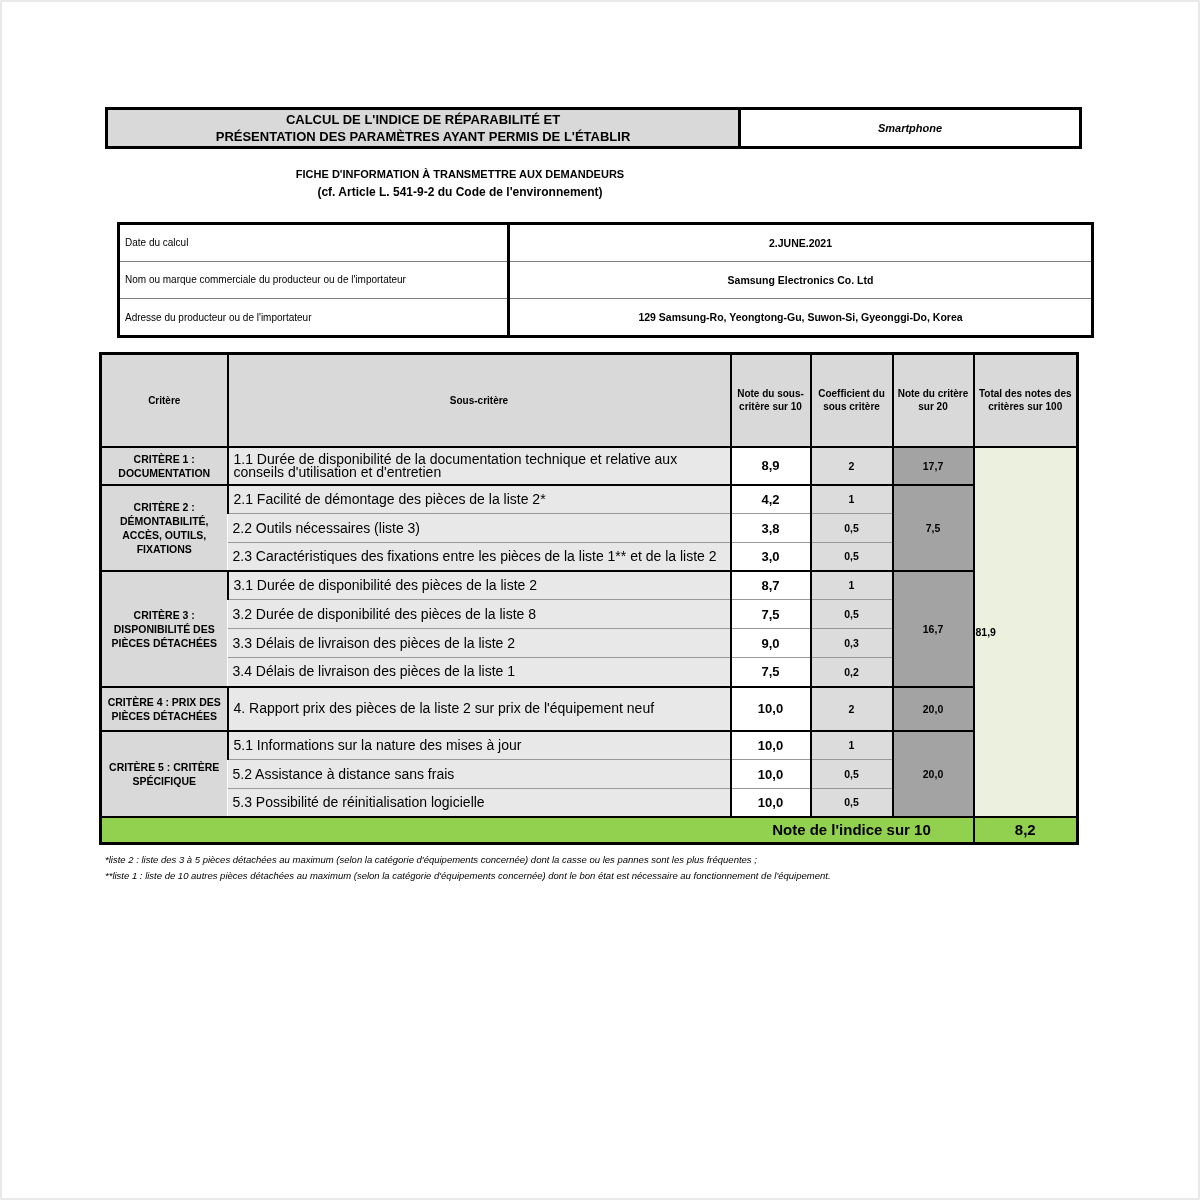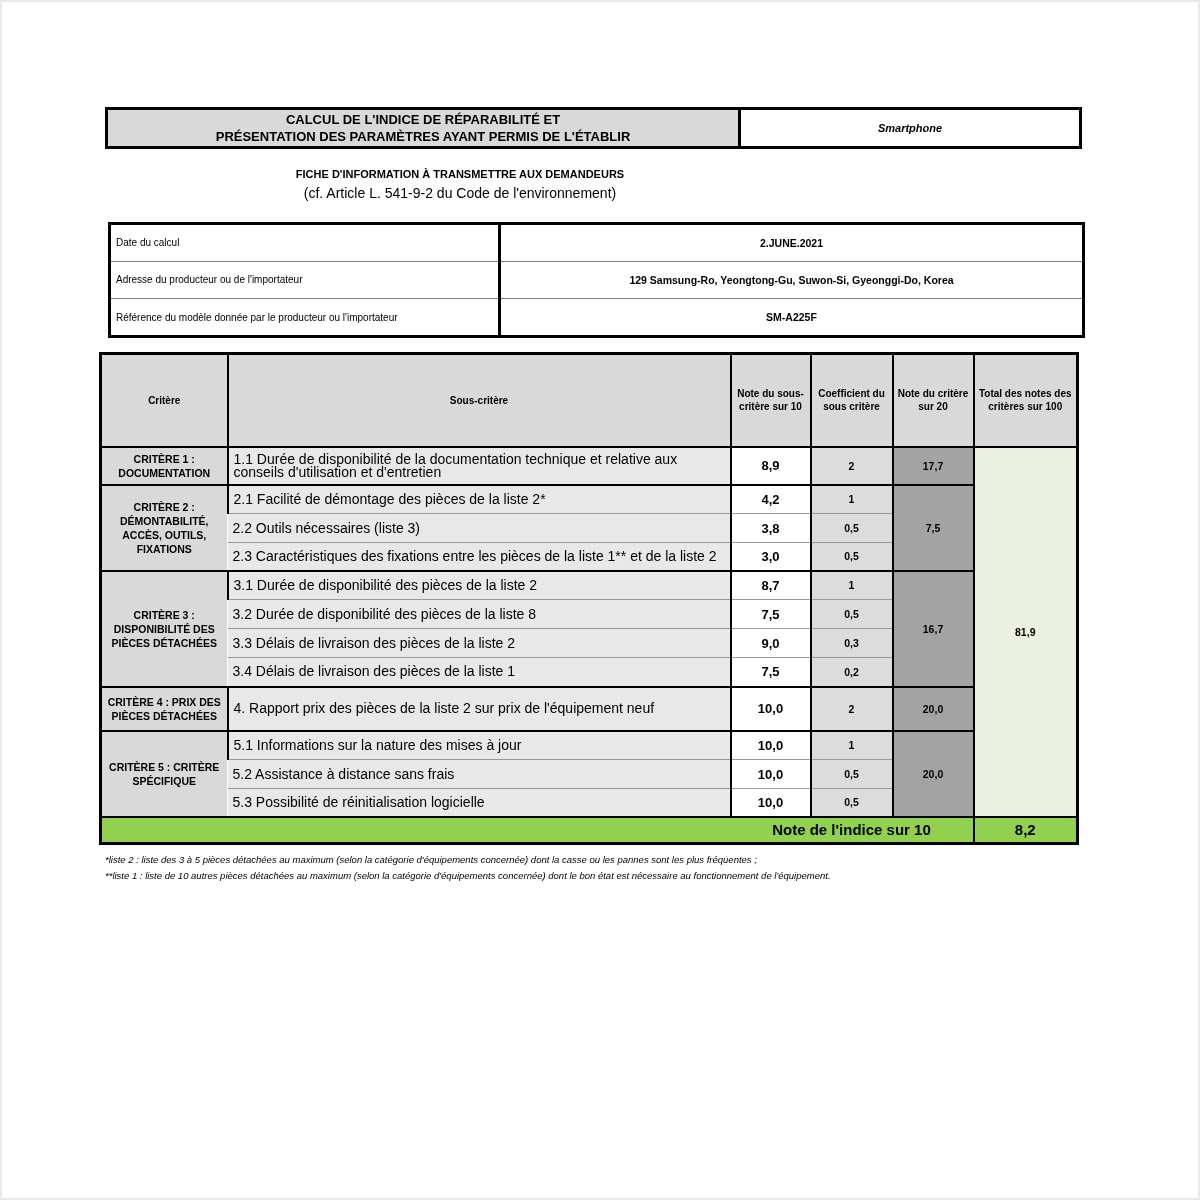--- a/index.html
+++ b/index.html
@@ -13,24 +13,24 @@
   .title-table { position:absolute; left:105px; top:107px; width:977px; height:42px;
     border:3px solid #000; display:flex; box-sizing:border-box; }
   .title-left { width:630px; background:#d9d9d9; border-right:3px solid #000;
     display:flex; flex-direction:column; justify-content:center; align-items:center;
     font-weight:700; font-size:13px; line-height:17px; text-align:center; }
   .title-right { flex:1; background:#fff; display:flex; justify-content:center; align-items:center;
     font-weight:700; font-style:italic; font-size:11px; }
 
   .subtitle-wrap { position:absolute; left:105px; top:168px; width:710px; text-align:center; }
   .subtitle1 { font-weight:700; font-size:11px; }
-  .subtitle2 { font-weight:400; font-size:14px; margin-top:5px; }
-
-  
-  .info-table { position:absolute; left:108px; top:222px; width:977px; height:116px;
+  .subtitle2 { font-weight:700; font-size:12px; margin-top:5px; }
+
+  
+  .info-table { position:absolute; left:117px; top:222px; width:977px; height:116px;
     border-collapse:collapse; table-layout:fixed; border:3px solid #000; }
   .info-table td { box-sizing:border-box; vertical-align:middle; }
   .info-table tr { height:29px; }
   .info-table tr + tr td { border-top:1px solid #808080; }
   .info-label { width:390px; border-right:3px solid #000; font-size:10px; padding:2px 5px;
     vertical-align:bottom; }
   .info-value { text-align:center; font-weight:700; font-size:10.5px; }
 
   
   .main-table { position:absolute; left:99px; top:352px; width:977px;
@@ -43,21 +43,21 @@
   tr.hdr { height:93px; }
   tr.gs td { border-top:2px solid #000; }
   tr.gi td { border-top:1px solid #999; }
   tr.r38 { height:38px;padding-left:32px; } tr.r29 { height:29px; } tr.r28 { height:28px; } tr.r44 { height:44px; }
   .crit  { background:#d9d9d9; font-weight:700; font-size:10.5px; line-height:14px;
     text-align:center; padding:2px 3px; }
   .sub   { background:#e8e8e8; font-size:14px; line-height:13px; text-align:left; padding:2px 5px; }
   .val   { background:#ffffff; font-weight:700; font-size:13px; text-align:center; }
   .coef  { background:#dcdcdc; font-weight:700; font-size:10.5px; text-align:center; }
   .cnote { background:#a3a3a3; font-weight:700; font-size:10.5px; text-align:center; }
-  .total-cell { background:#ebf1de; font-weight:700; font-size:10.5px; text-align:center; }
+  .total-cell { background:#ebf1de; font-weight:700; font-size:10.5px; text-align:left; }
   tr.final { height:27px; }
   tr.final td { border-top:2px solid #000; background:#92d050; border-left:none; }
   .final-label { font-weight:700; font-size:15px; text-align:center; }
   .final-value { font-weight:700; font-size:15px; text-align:center; border-left:2px solid #000 !important; }
 
   
   .footnotes { position:absolute; left:105px; top:852px; width:977px; }
   .footnote { font-style:italic; font-size:9.5px; line-height:16px; }
 </style>
 </head>
@@ -80,26 +80,26 @@
   <div class="subtitle2">(cf. Article L. 541-9-2 du Code de l'environnement)</div>
 </div>
 
 <table class="info-table">
   <tbody>
       <tr>
     <td class="info-label">Date du calcul</td>
     <td class="info-value">2.JUNE.2021</td>
   </tr>
   <tr>
+    <td class="info-label">Nom ou marque commerciale du producteur ou de l'importateur</td>
+    <td class="info-value">Samsung Electronics Co. Ltd</td>
+  </tr>
+  <tr>
     <td class="info-label">Adresse du producteur ou de l'importateur</td>
     <td class="info-value">129 Samsung-Ro, Yeongtong-Gu, Suwon-Si, Gyeonggi-Do, Korea</td>
-  </tr>
-  <tr>
-    <td class="info-label">Référence du modèle donnée par le producteur ou l'importateur</td>
-    <td class="info-value">SM-A225F</td>
   </tr>
 </tbody>
   </table>
 
 <table class="main-table">
   <colgroup>
     <col style="width:127px">
       <col style="width:503px">
       <col style="width:80px">
     <col style="width:82px">

